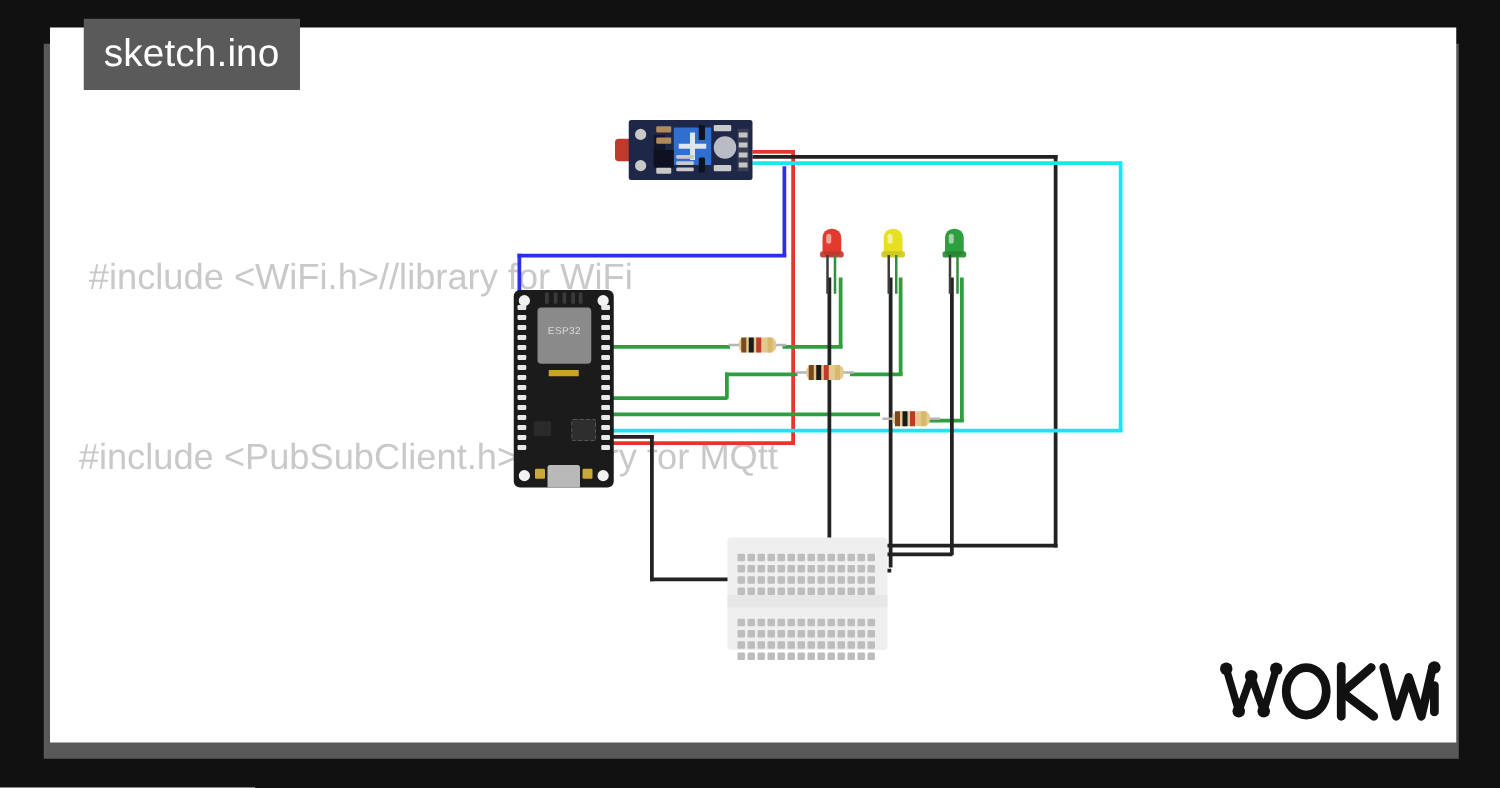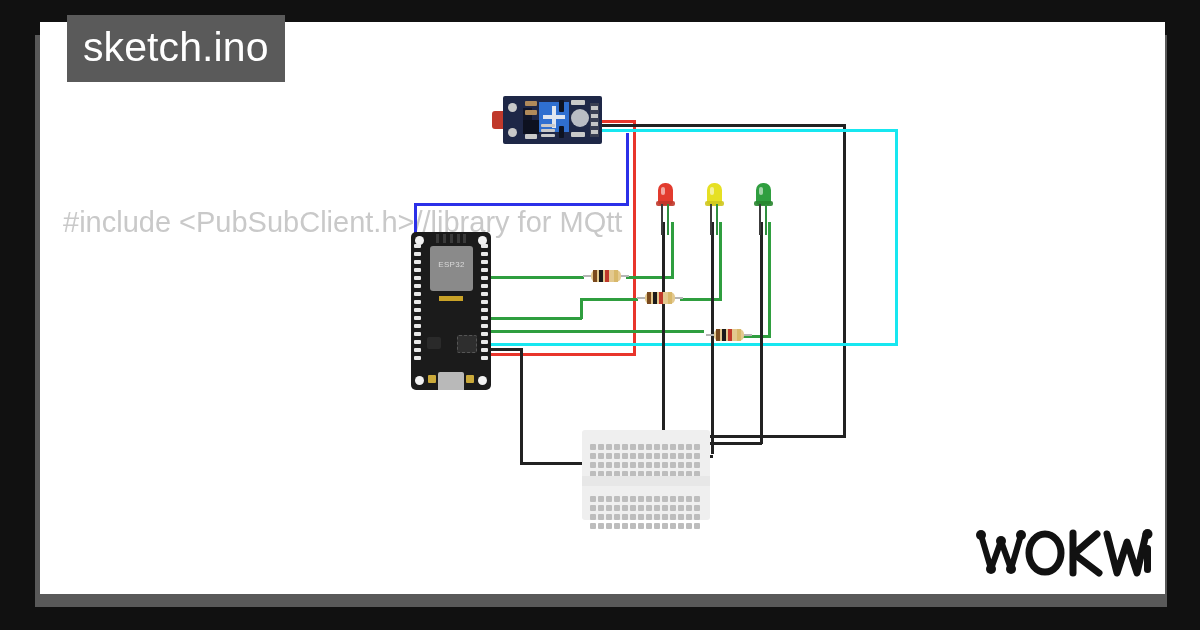--- a/index.html
+++ b/index.html
@@ -18,21 +18,21 @@
   }
   .panel{
     position:absolute;left:40px;top:22px;width:1125px;height:572px;
     background:#ffffff;
   }
 
   
   .file-tab{
     position:absolute;left:67px;top:15px;
     background:#5a5a5a;color:#ffffff;
-    font-size:41px;line-height:1;
+    font-size:31px;line-height:1;
     padding:12px 16px 14px 16px;
     letter-spacing:.1px;
     white-space:nowrap;
   }
 
   
   .code{
     position:absolute;left:63px;top:102px;width:700px;
     color:#c9c9c9;
     font-size:29px;line-height:48px;
@@ -178,20 +178,21 @@
 <div id="stage">
 
   <div class="panel-shadow"></div>
   <div class="panel"></div>
 
   <div class="file-tab">
     <span>sketch.ino</span>
   </div>
 
   <div class="code">
+    <span class="ln"> #include &lt;WiFi.h&gt;//library for WiFi</span>
     <span class="ln">#include &lt;PubSubClient.h&gt;//library for MQtt</span>
     <span class="ln blank"></span>
     
     
     
     
     
     
     
     

